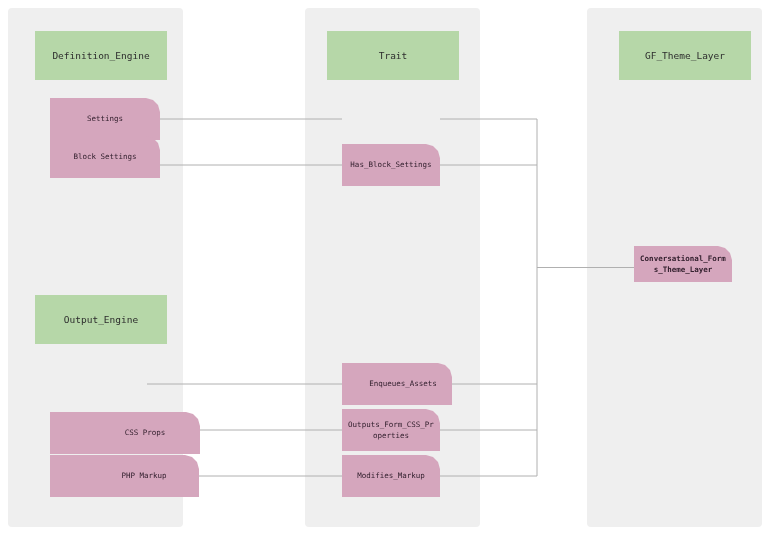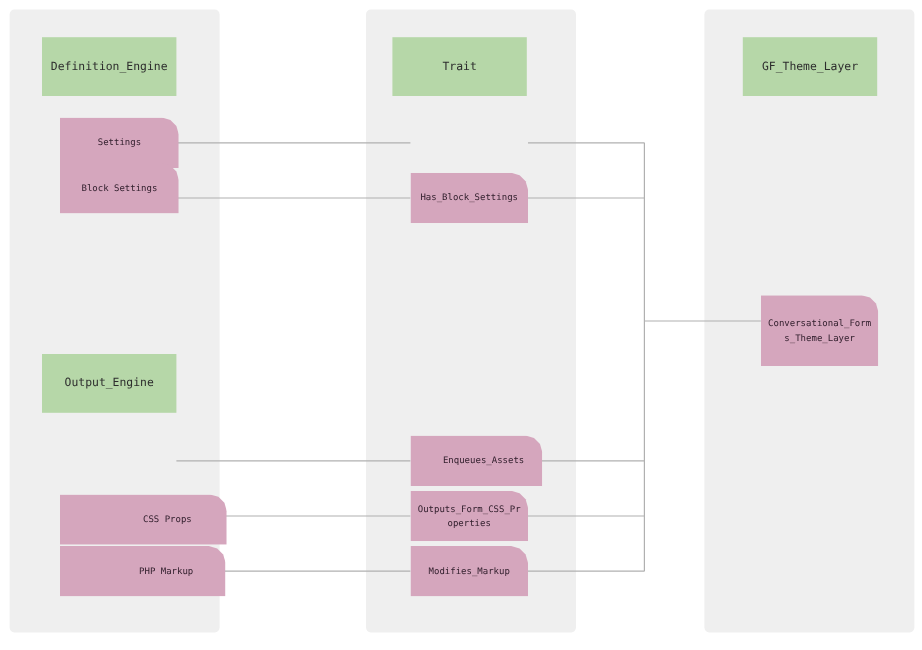--- a/index.html
+++ b/index.html
@@ -30,52 +30,52 @@
   }
   .lane1{left:8px;}
   .lane2{left:305px;}
   .lane3{left:587px;}
   .edges{
     position:absolute;left:0;top:0;width:768px;height:542px;
   }
   .edges line{stroke:var(--edge-line);stroke-width:1;}
   .header{
     position:absolute;
-    width:112px;height:49px;
+    width:132px;height:49px;
     background:var(--header-fill);
     display:flex;align-items:center;justify-content:center;
     font-size:9.5px;color:var(--header-text);
     text-align:center;
   }
   .hdr-definition{left:35px;top:31px;}
   .hdr-trait{left:327px;top:31px;}
   .hdr-gf{left:619px;top:31px;}
   .hdr-output{left:35px;top:295px;}
   .node{
     position:absolute;
     background:var(--node-fill);
     display:flex;align-items:center;justify-content:center;
     font-size:7.5px;line-height:1.5;color:var(--node-text);
     text-align:center;
     clip-path:polygon(0 0, calc(100% - 14px) 0, calc(100% - 7px) 2px, calc(100% - 2px) 7px, 100% 14px, 100% 100%, 0 100%);
   }
   .node .lbl{white-space:pre-line;padding:0 3px;}
-  .colL{left:50px;width:99px;height:42px;}
+  .colL{left:50px;width:110px;height:42px;}
   .colM{left:342px;width:98px;height:42px;}
   .n-settings{top:98px;}
   .n-block-settings{top:136px;}
   .n-asset-enqueues{top:363px;}
   .n-css-props{top:412px;padding-left:40px;}
   .n-php-markup{top:455px;padding-left:39px;}
   .n-has-settings-fields{top:98px;}
   .n-has-block-settings{top:144px;}
   .n-enqueues-assets{top:363px;padding-left:12px;}
   .n-outputs-form{top:409px;}
   .n-modifies-markup{top:455px;}
-  .n-conversational{left:634px;top:246px;width:98px;height:59px;}
+  .n-conversational{left:634px;top:246px;width:98px;height:36px;font-weight:bold;}
 </style>
 </head>
 <body>
 
 <div class="canvas">
 
   <div class="lane lane1"></div>
   <div class="lane lane2"></div>
   <div class="lane lane3"></div>
 

